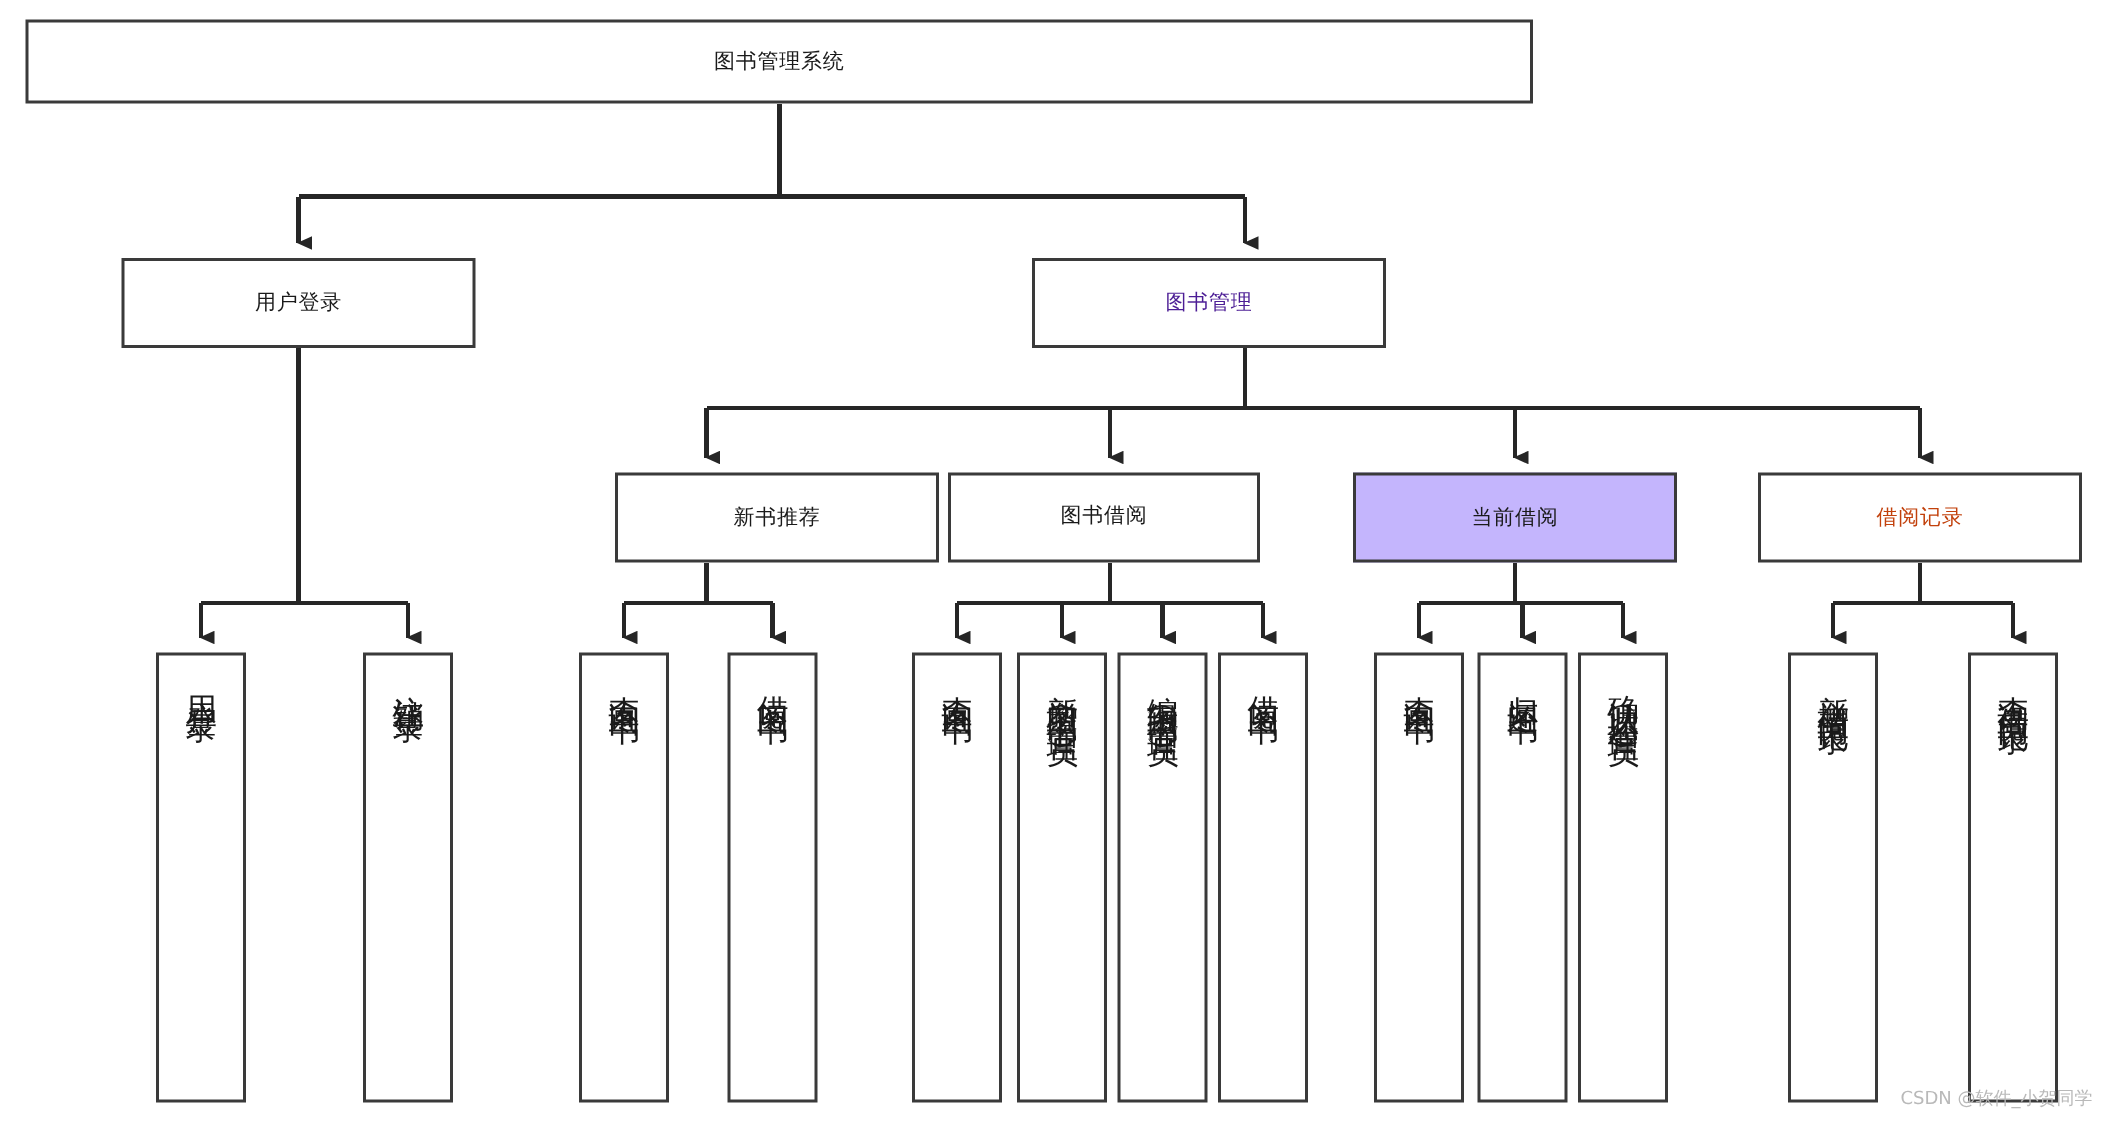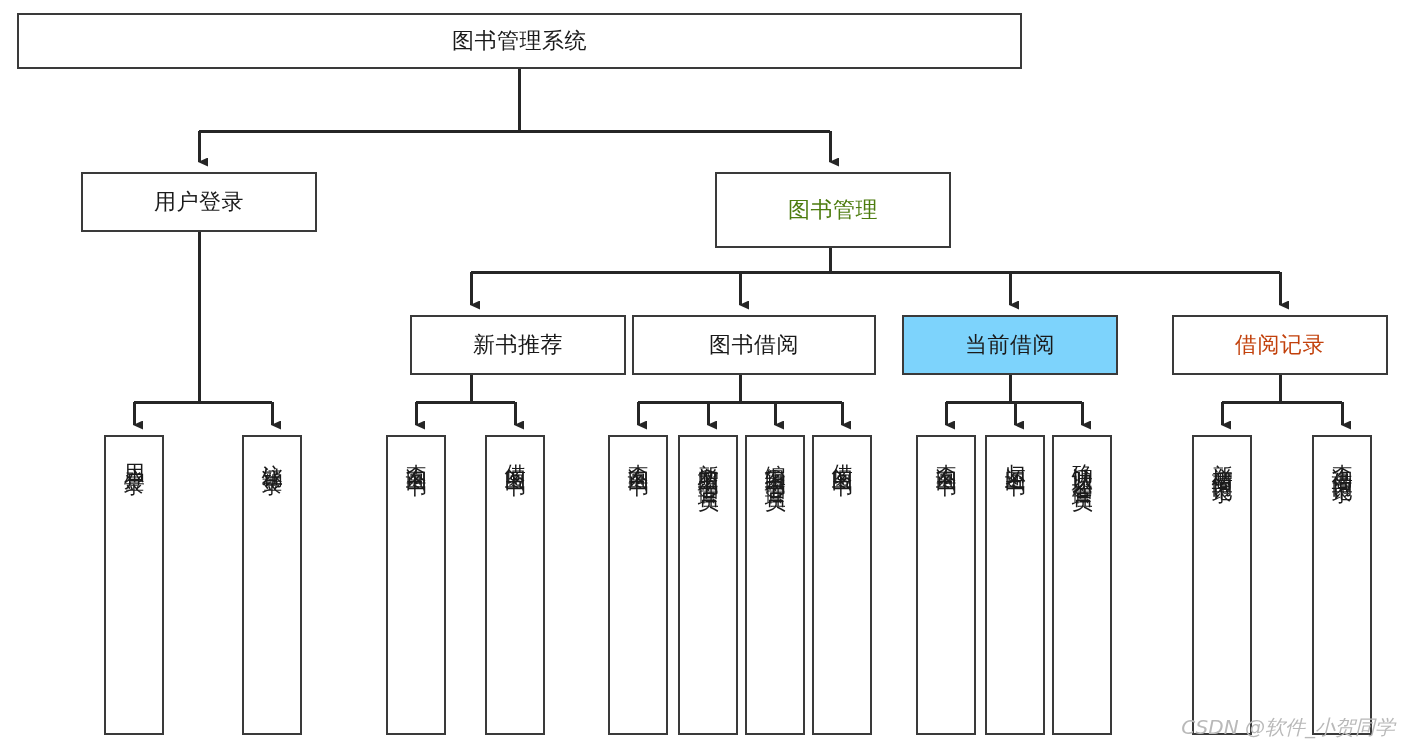--- a/index.html
+++ b/index.html
@@ -36,47 +36,46 @@
     justify-content: center;
     color: #1a1a1a;
     z-index: 2;
   }
   .node-label {
     display: block;
     text-align: center;
     letter-spacing: 0.5px;
   }
   .node.horizontal .node-label {
-    font-size: 22px;
+    font-size: 14px;
     line-height: 1.2;
     white-space: nowrap;
   }
   .node.vertical {
     align-items: flex-start;
     justify-content: center;
     padding-top: 10px;
   }
   .node.vertical .node-label {
     writing-mode: vertical-rl;
     text-orientation: upright;
     font-size: 21px;
     line-height: 1.35;
     letter-spacing: 4px;
     white-space: nowrap;
   }
   #watermark {
     position: absolute;
     right: 10px;
     bottom: 6px;
-    font-size: 20px;
+    font-size: 12px;
     color: #b9b9b9;
     white-space: nowrap;
     z-index: 5;
     font-family: "DejaVu Sans", "Liberation Sans", sans-serif;
-    font-style: italic;
   }
 </style>
 </head>
 <body>
 
 <div id="diagram-root">
 
   <svg id="edge-layer" viewBox="0 0 1405 747" xmlns="http://www.w3.org/2000/svg">
     <defs>
       <marker id="arrowhead" markerWidth="9" markerHeight="10" refX="4.5" refY="9" orient="auto" markerUnits="userSpaceOnUse">
@@ -120,30 +119,30 @@
       </g>
   </svg>
 
   <div id="node-layer">
       <div class="node horizontal" style="left: 17px; top: 13px; width: 1005px; height: 56px; border-color: rgb(58, 58, 58); background: rgb(255, 255, 255); color: rgb(26, 26, 26);">
         <span class="node-label">图书管理系统</span>
       </div>
       <div class="node horizontal" style="left: 81px; top: 172px; width: 236px; height: 60px; border-color: rgb(58, 58, 58); background: rgb(255, 255, 255); color: rgb(26, 26, 26);">
         <span class="node-label">用户登录</span>
       </div>
-      <div class="node horizontal" style="left: 715px; top: 172px; width: 236px; height: 76px; border-color: rgb(58, 58, 58); background: rgb(255, 255, 255); color: #4d7c0f;">
+      <div class="node horizontal" style="left: 688px; top: 172px; width: 236px; height: 60px; border-color: rgb(58, 58, 58); background: rgb(255, 255, 255); color: #4c1d95;">
         <span class="node-label">图书管理</span>
       </div>
       <div class="node horizontal" style="left: 363px; top: 315px; width: 216px; height: 60px; border-color: rgb(58, 58, 58); background: rgb(255, 255, 255); color: rgb(26, 26, 26); margin-left: 47px;">
         <span class="node-label">新书推荐</span>
       </div>
-      <div class="node horizontal" style="left: 632px; top: 315px; width: 244px; height: 60px; border-color: rgb(58, 58, 58); background: rgb(255, 255, 255); color: rgb(26, 26, 26);">
+      <div class="node horizontal" style="left: 632px; top: 315px; width: 208px; height: 60px; border-color: rgb(58, 58, 58); background: rgb(255, 255, 255); color: rgb(26, 26, 26); font-family: Liberation Mono, monospace;">
         <span class="node-label">图书借阅</span>
       </div>
-      <div class="node horizontal" style="left: 902px; top: 315px; width: 216px; height: 60px; border-color: rgb(58, 58, 58); background: #7dd3fc; color: rgb(26, 26, 26);">
+      <div class="node horizontal" style="left: 902px; top: 315px; width: 216px; height: 60px; border-color: rgb(58, 58, 58); background: #c4b5fd; color: rgb(26, 26, 26);">
         <span class="node-label">当前借阅</span>
       </div>
       <div class="node horizontal" style="left: 1172px; top: 315px; width: 216px; height: 60px; border-color: rgb(58, 58, 58); background: rgb(255, 255, 255); color: #c2410c;">
         <span class="node-label">借阅记录</span>
       </div>
       <div class="node vertical" style="left: 104px; top: 435px; width: 60px; height: 300px; border-color: rgb(58, 58, 58); background: rgb(255, 255, 255); color: rgb(26, 26, 26);">
         <span class="node-label">用户登录</span>
       </div>
       <div class="node vertical" style="left: 242px; top: 435px; width: 60px; height: 300px; border-color: rgb(58, 58, 58); background: rgb(255, 255, 255); color: rgb(26, 26, 26);">
         <span class="node-label">注销登录</span>

